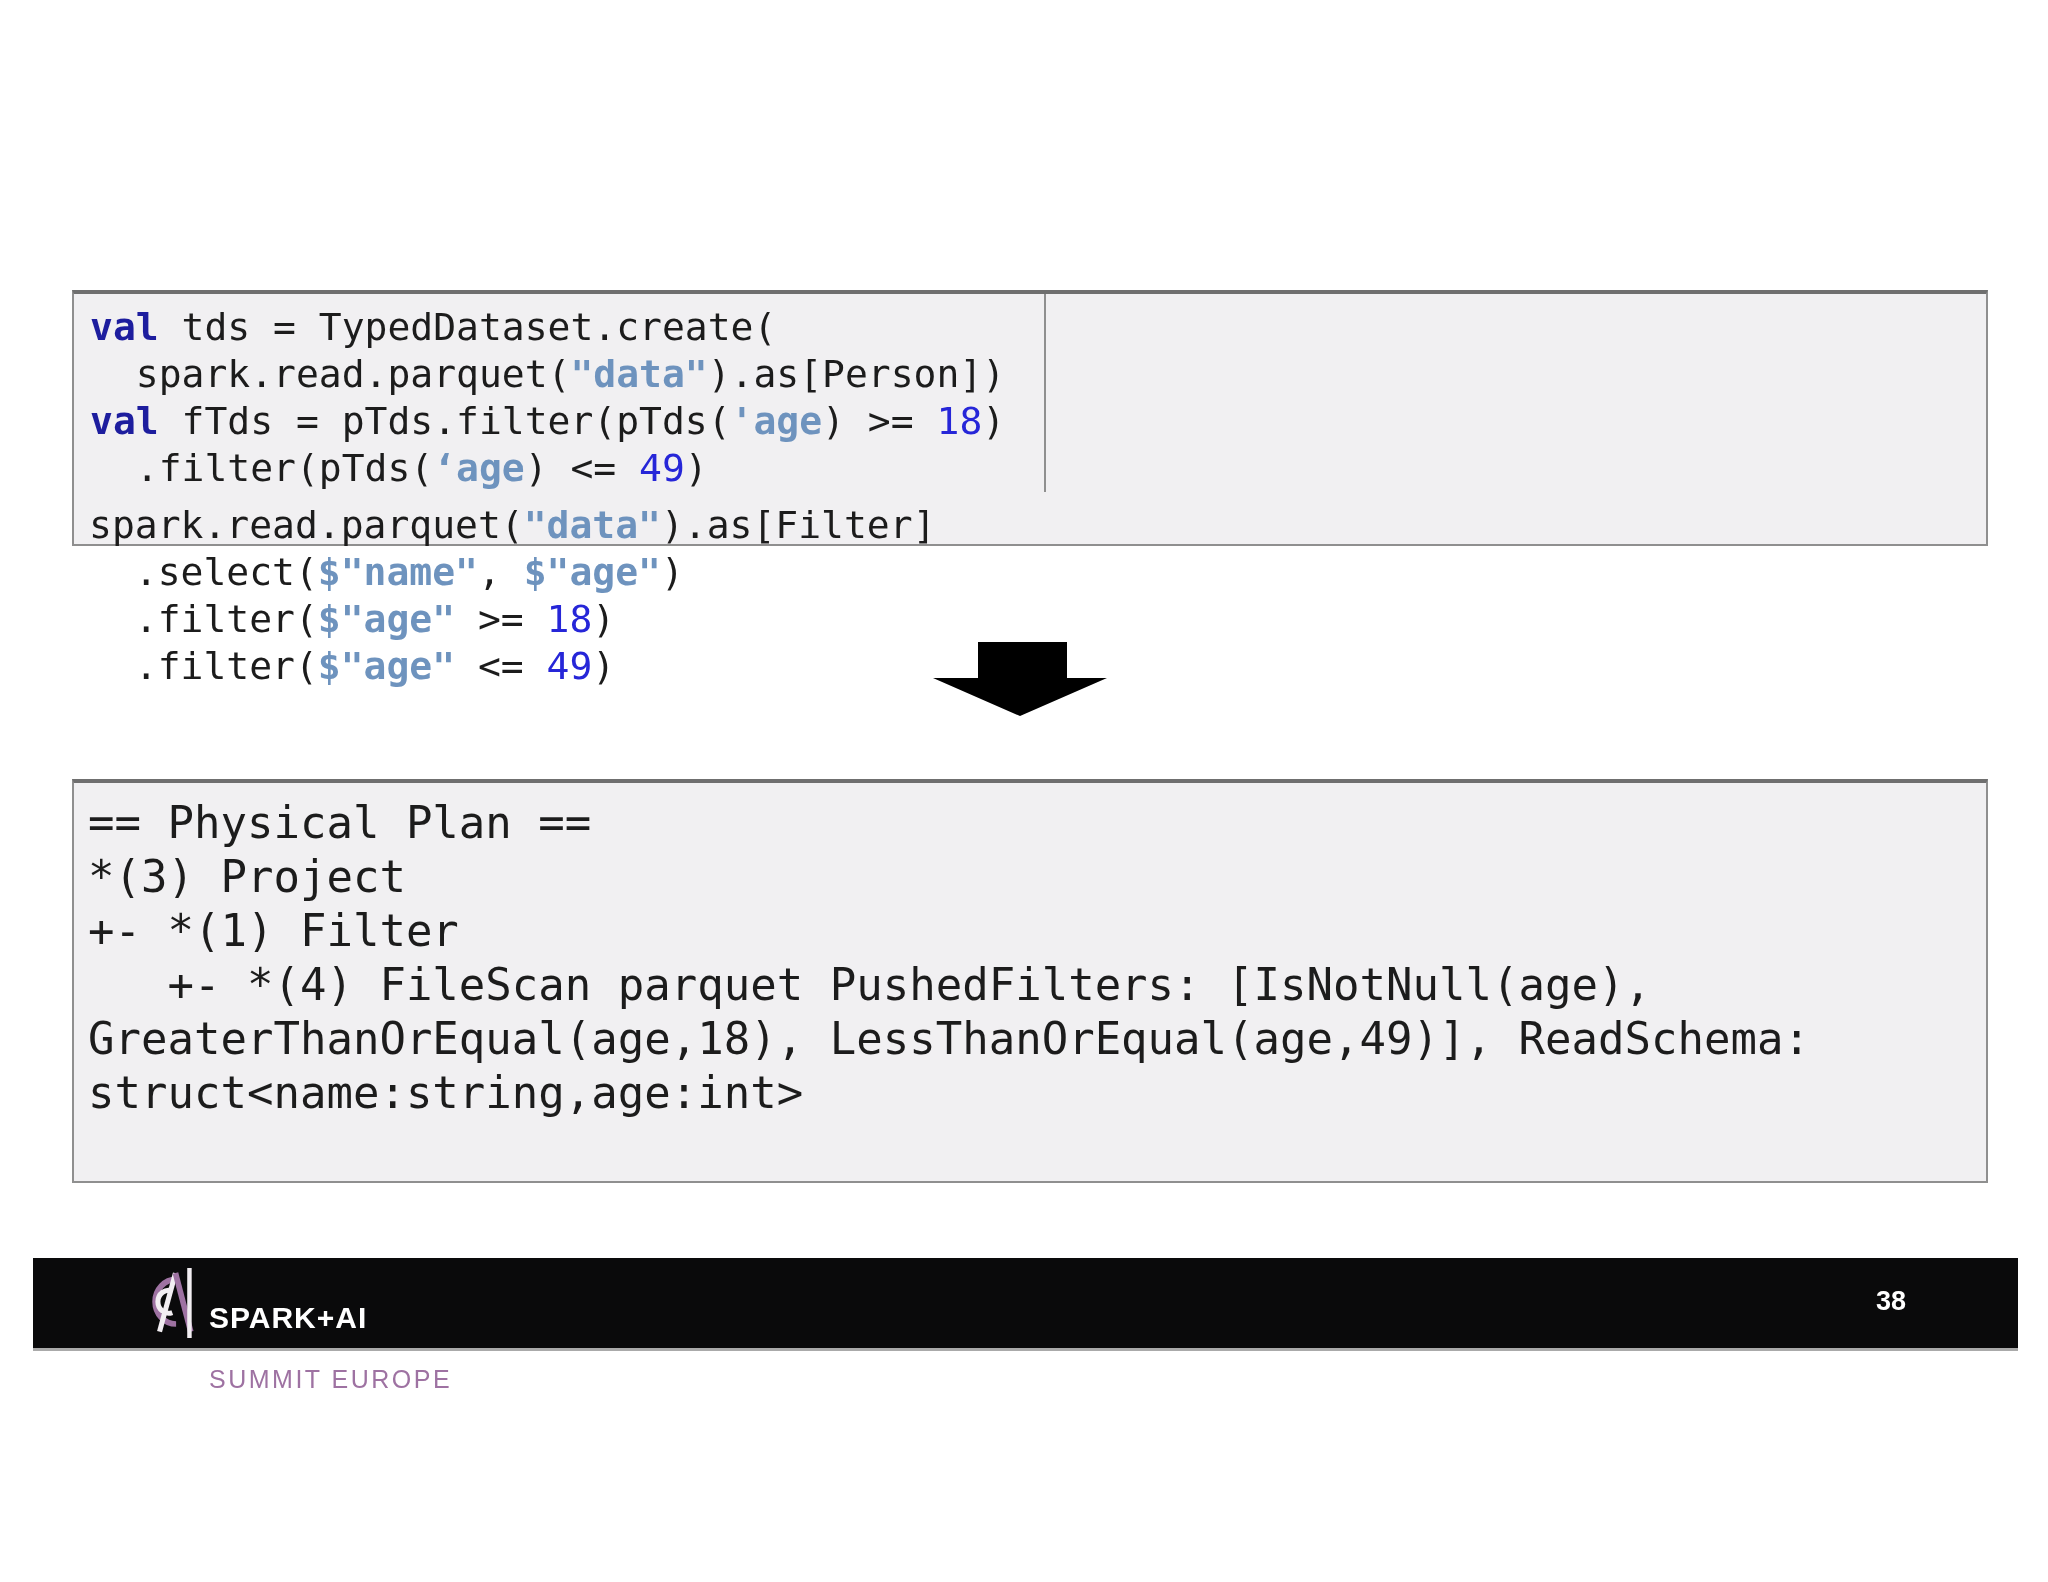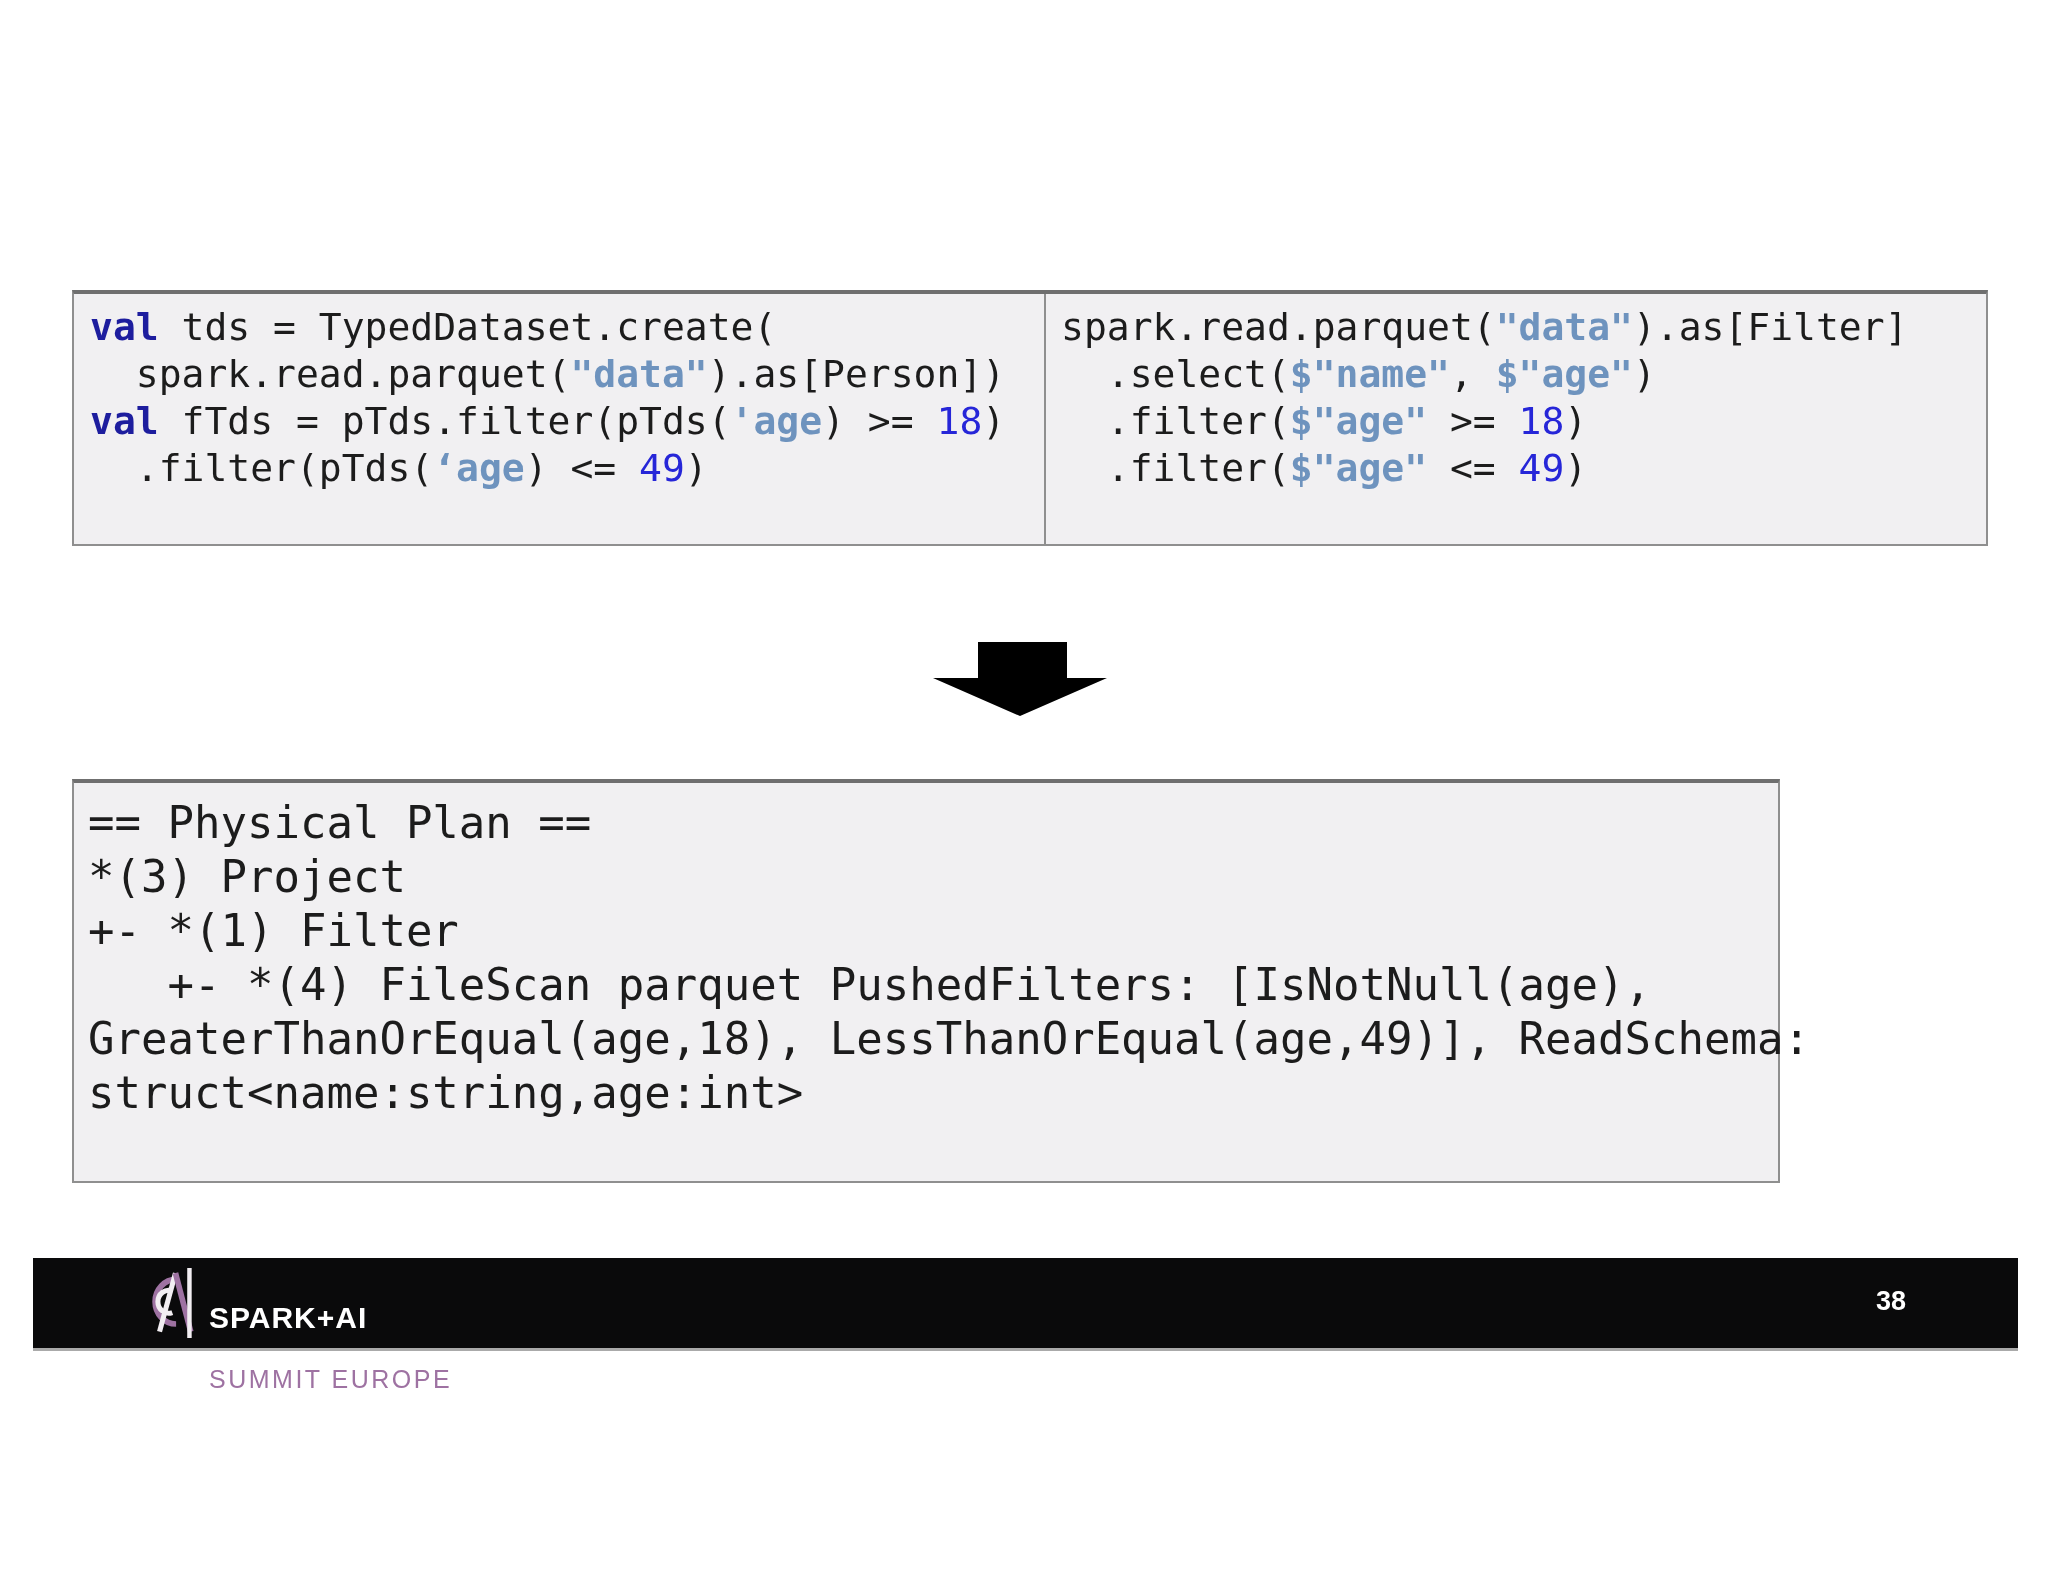--- a/index.html
+++ b/index.html
@@ -11,34 +11,35 @@
   .slide { position: absolute; inset: 0; background: #ffffff; }
 
   
   .code-row {
     position: absolute; left: 72px; top: 290px;
     width: 1916px; height: 256px;
     display: flex; box-sizing: border-box;
     background: var(--box-bg, #f1f0f2);
     border: 2px solid var(--box-border, #8f8f8f);
     border-top: 4px solid var(--box-border-top, #6f6f6f);
+    flex-direction: column;
   }
   .code-panel {
     box-sizing: border-box;
     padding: 10px 0 0 16px;
     font-family: "DejaVu Sans Mono", monospace;
     font-size: 38px; line-height: 47px;
     color: var(--code-text, #1c1c1c);
   }
   .code-panel.left  { width: 972px; border-right: 2px solid var(--box-border, #8f8f8f); }
   .code-panel.right { flex: 1; padding-left: 15px; }
 
   .plan-box {
     position: absolute; left: 72px; top: 779px;
-    width: 1708px; height: 404px;
+    width: 1916px; height: 404px;
     box-sizing: border-box;
     background: var(--box-bg, #f1f0f2);
     border: 2px solid var(--box-border, #8f8f8f);
     border-top: 4px solid var(--box-border-top, #6f6f6f);
     padding: 13px 0 0 14px;
     font-family: "DejaVu Sans Mono", monospace;
     font-size: 44px; line-height: 54px;
     color: var(--code-text, #1c1c1c);
   }
 

